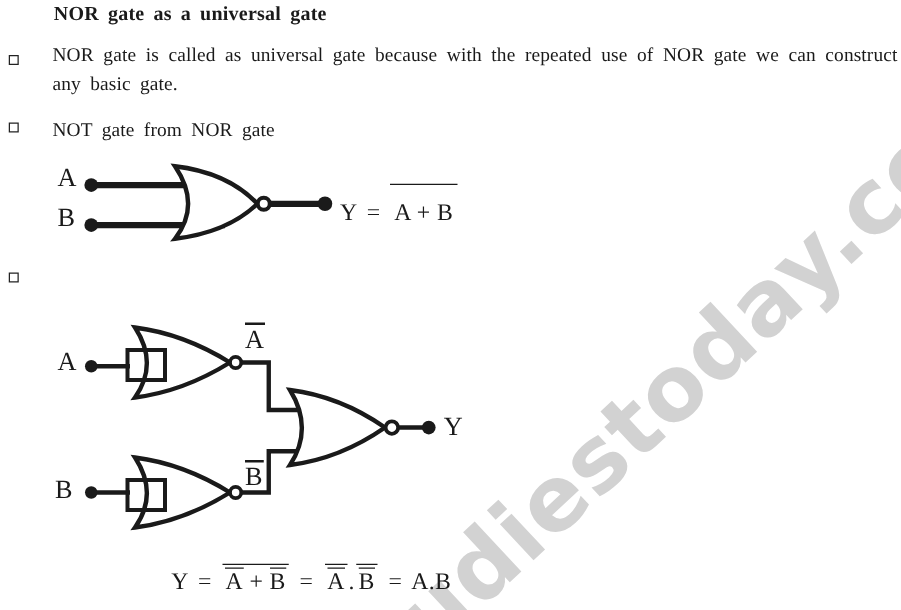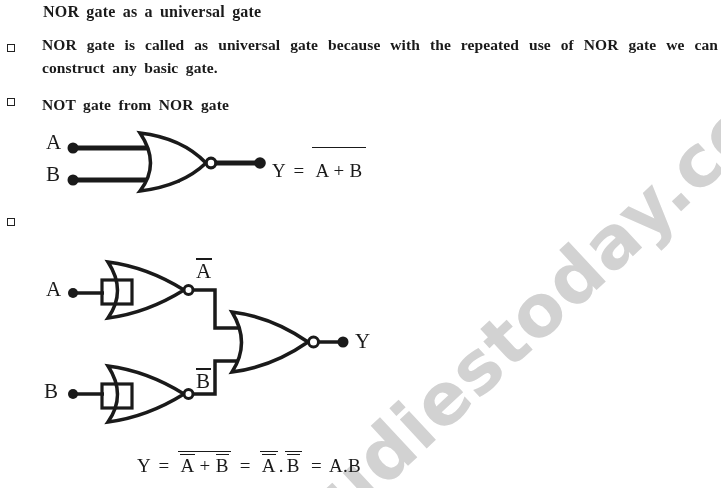--- a/index.html
+++ b/index.html
@@ -19,21 +19,21 @@
   .title{
     position:absolute;left:43px;top:3px;margin:0;
     font-size:16px;font-weight:bold;word-spacing:3px;letter-spacing:.2px;
   }
   .sq{
     position:absolute;left:7px;width:6px;height:6px;
     border:1.6px solid #222;background:#fff;display:block;
   }
   .para{
     position:absolute;margin:0;font-size:15.5px;line-height:23px;
-    word-spacing:3.5px;letter-spacing:.1px;font-weight:bold;
+    word-spacing:3.5px;letter-spacing:.1px;
   }
   .p1{left:42px;top:33px;width:676px;text-align:justify;}
   .p2{left:42px;top:93px;}
   .p3{left:42px;top:210px;}
   svg{position:absolute;display:block;}
   .d1{left:40px;top:125px;}
   .d2{left:40px;top:255px;}
   .lbl{
     position:absolute;font-size:21px;line-height:1;letter-spacing:.5px;
     font-family:"Liberation Serif", serif;

